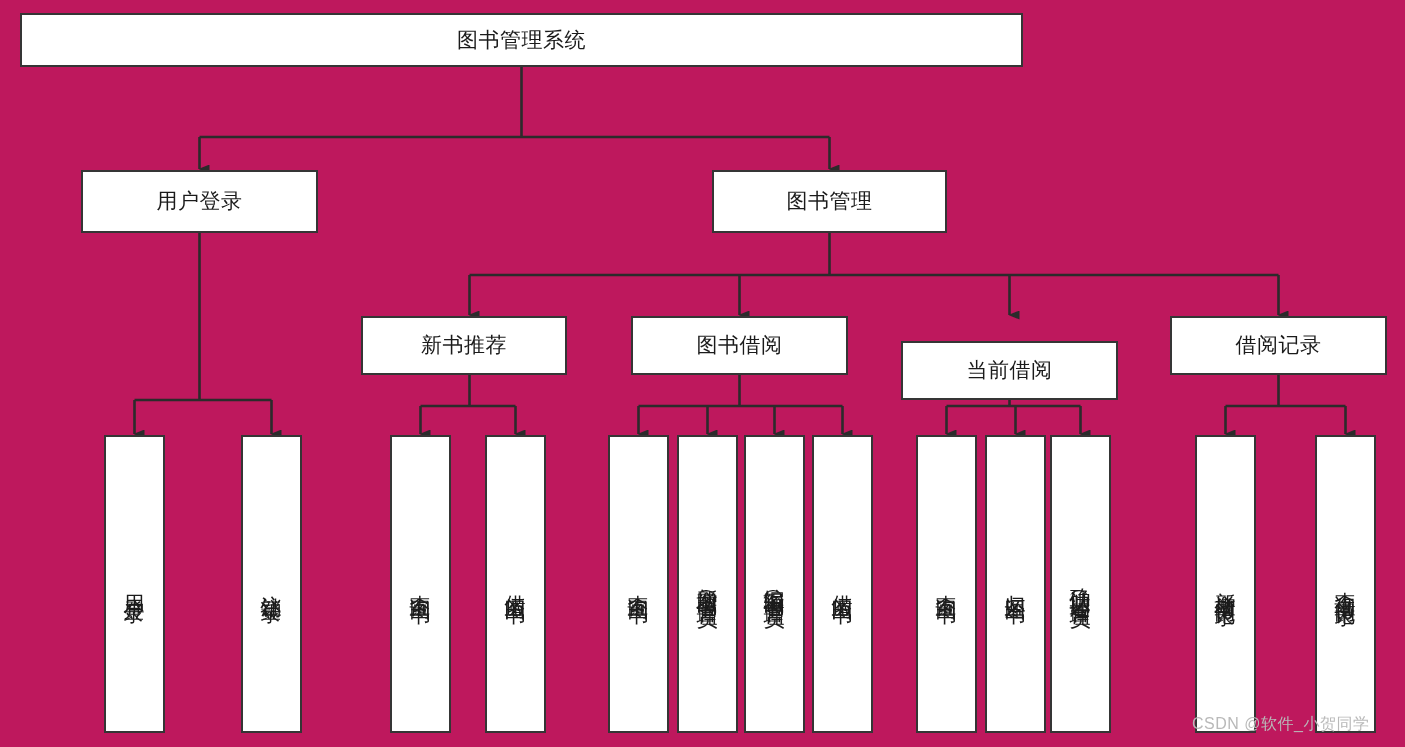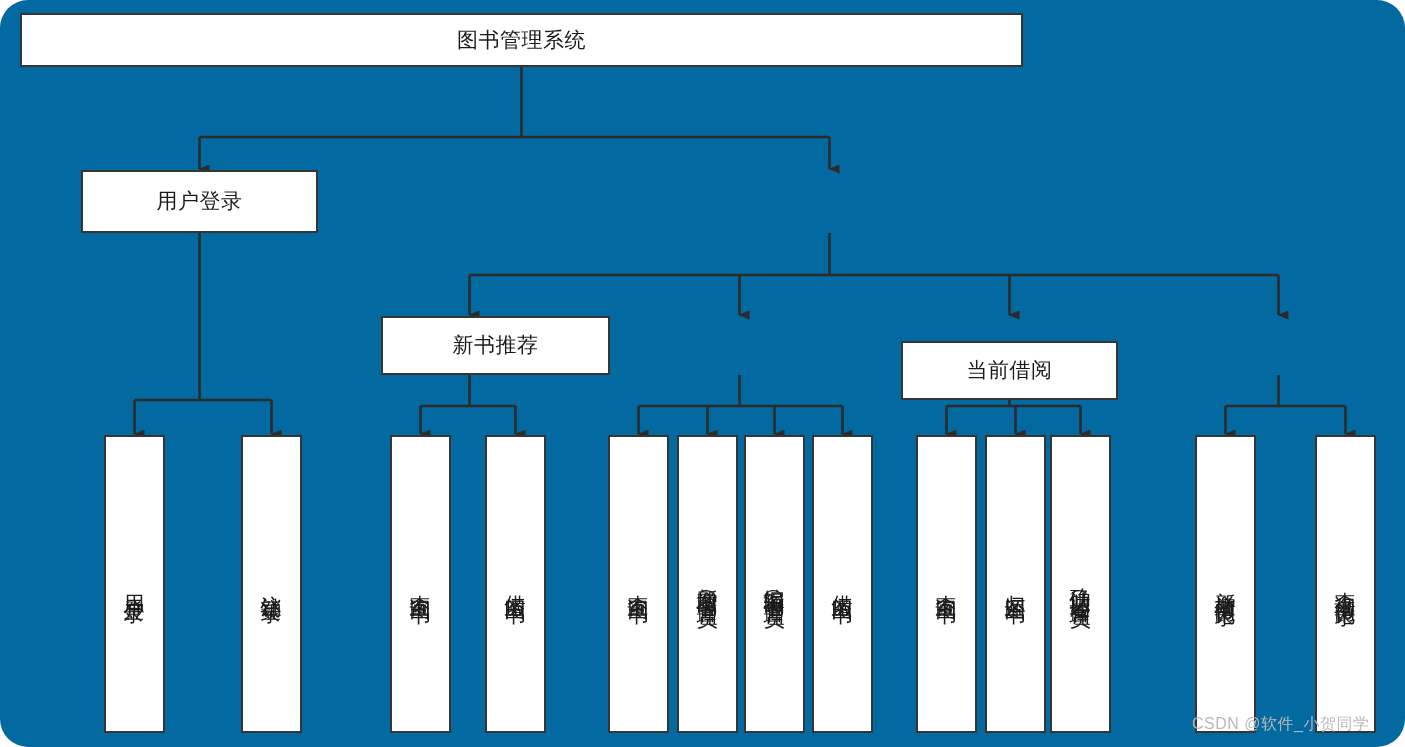--- a/index.html
+++ b/index.html
@@ -7,23 +7,22 @@
     padding: 0;
     background: #ffffff;
   }
   body {
     font-family: "Liberation Sans", "DejaVu Sans", sans-serif;
   }
   #canvas {
     position: relative;
     width: 1405px;
     height: 747px;
-    background: #0369a1;
+    background: #be185d;
     overflow: hidden;
-    border-radius: 28px;
   }
   #diagram-svg {
     position: absolute;
     left: 0;
     top: 0;
     width: 1405px;
     height: 747px;
   }
   .node-box {
     position: absolute;
@@ -109,26 +108,35 @@
       </g>
   </svg>
 
   <div class="node-box" id="node-root" style="left: 20px; top: 13px; width: 1003px; height: 54px; border-color: rgb(53, 53, 53);">
     <span class="node-label">图书管理系统</span>
   </div>
 
   <div class="node-box" id="node-level1-0" style="left: 81px; top: 170px; width: 237px; height: 63px; border-color: rgb(53, 53, 53);">
     <span class="node-label">用户登录</span>
   </div>
+  <div class="node-box" id="node-level1-1" style="left: 712px; top: 170px; width: 235px; height: 63px; border-color: rgb(53, 53, 53);">
+    <span class="node-label">图书管理</span>
+  </div>
 
-  <div class="node-box" id="node-level2-0" style="left: 381px; top: 316px; width: 229px; height: 59px; border-color: rgb(53, 53, 53); align-items: center;">
+  <div class="node-box" id="node-level2-0" style="left: 361px; top: 316px; width: 206px; height: 59px; border-color: rgb(53, 53, 53); align-items: center;">
     <span class="node-label">新书推荐</span>
+  </div>
+  <div class="node-box" id="node-level2-1" style="left: 631px; top: 316px; width: 217px; height: 59px; border-color: rgb(53, 53, 53);">
+    <span class="node-label">图书借阅</span>
   </div>
   <div class="node-box" id="node-level2-2" style="left: 901px; top: 316px; width: 217px; height: 59px; border-color: rgb(53, 53, 53); margin-top: 25px;">
     <span class="node-label">当前借阅</span>
+  </div>
+  <div class="node-box" id="node-level2-3" style="left: 1170px; top: 316px; width: 217px; height: 59px; border-color: rgb(53, 53, 53);">
+    <span class="node-label">借阅记录</span>
   </div>
 
   <div class="node-box vertical" id="node-leaf-0" style="left: 104px; top: 435px; width: 61px; height: 298px; border-color: rgb(53, 53, 53);">
     <span class="node-label">用户登录</span>
   </div>
   <div class="node-box vertical" id="node-leaf-1" style="left: 241px; top: 435px; width: 61px; height: 298px; border-color: rgb(53, 53, 53);">
     <span class="node-label">注销登录</span>
   </div>
   <div class="node-box vertical" id="node-leaf-2" style="left: 390px; top: 435px; width: 61px; height: 298px; border-color: rgb(53, 53, 53);">
     <span class="node-label">查询图书</span>

